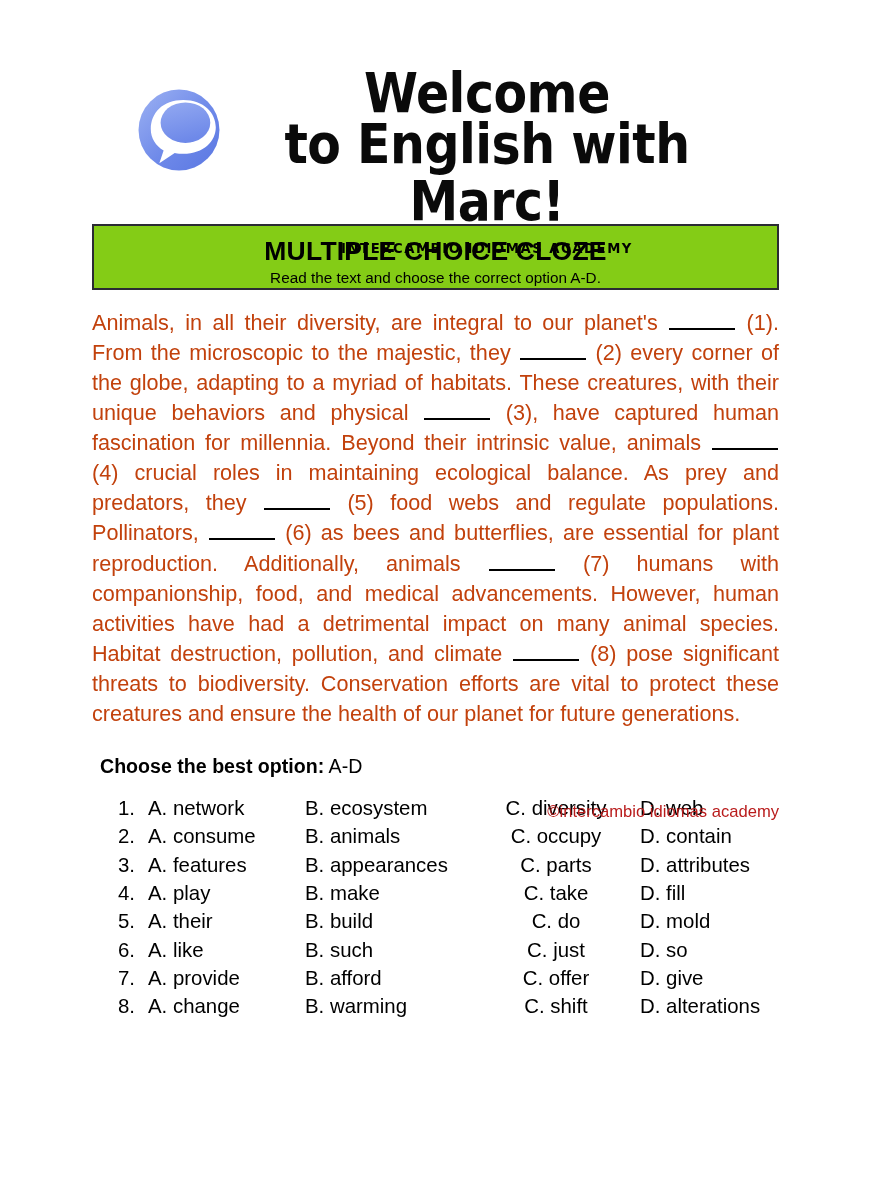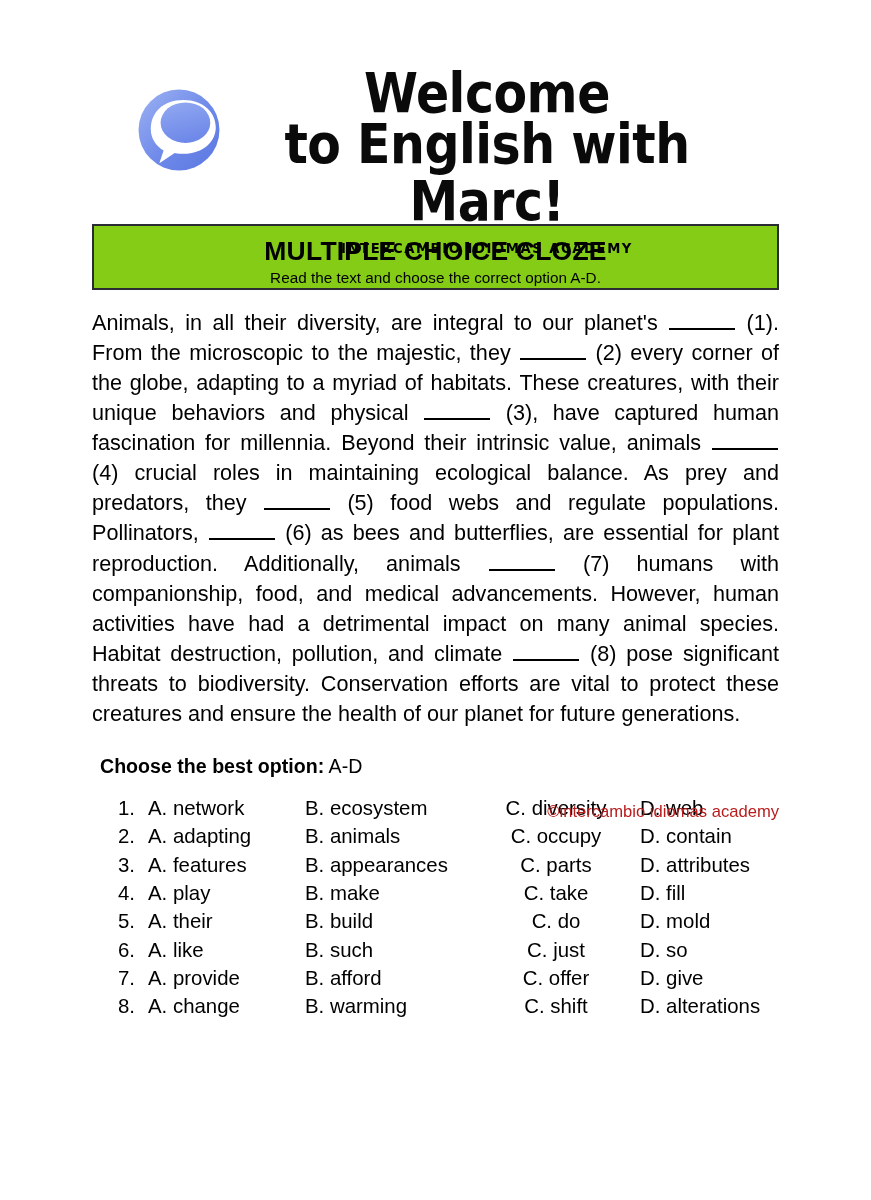--- a/index.html
+++ b/index.html
@@ -86,21 +86,21 @@
     line-height: 1.2;
   }
 
   
   .passage {
     margin: 18px 92px 0 92px;
     font-size: 21.6px;
     line-height: 30.1px;
     text-align: justify;
     text-justify: inter-word;
-    color: #000000;
+    color: #c2410c;
   }
   .passage .blank {
     display: inline-block;
     border-bottom: 2px solid #000;
     width: 66px;
     height: 0.92em;
     vertical-align: baseline;
     margin: 0 1px;
   }
 
@@ -189,21 +189,21 @@
     <div id="options-body">
         <div class="opt-row">
           <span class="opt-num">1.</span>
           <span class="opt-a">A. network</span>
           <span class="opt-b">B. ecosystem</span>
           <span class="opt-c">C.  diversity</span>
           <span class="opt-d">D. web</span>
         </div>
         <div class="opt-row">
           <span class="opt-num">2.</span>
-          <span class="opt-a">A. adapting</span>
+          <span class="opt-a">A. consume</span>
           <span class="opt-b">B. animals</span>
           <span class="opt-c">C.  occupy</span>
           <span class="opt-d">D. contain</span>
         </div>
         <div class="opt-row">
           <span class="opt-num">3.</span>
           <span class="opt-a">A. features</span>
           <span class="opt-b">B. appearances</span>
           <span class="opt-c">C. parts</span>
           <span class="opt-d">D. attributes</span>

